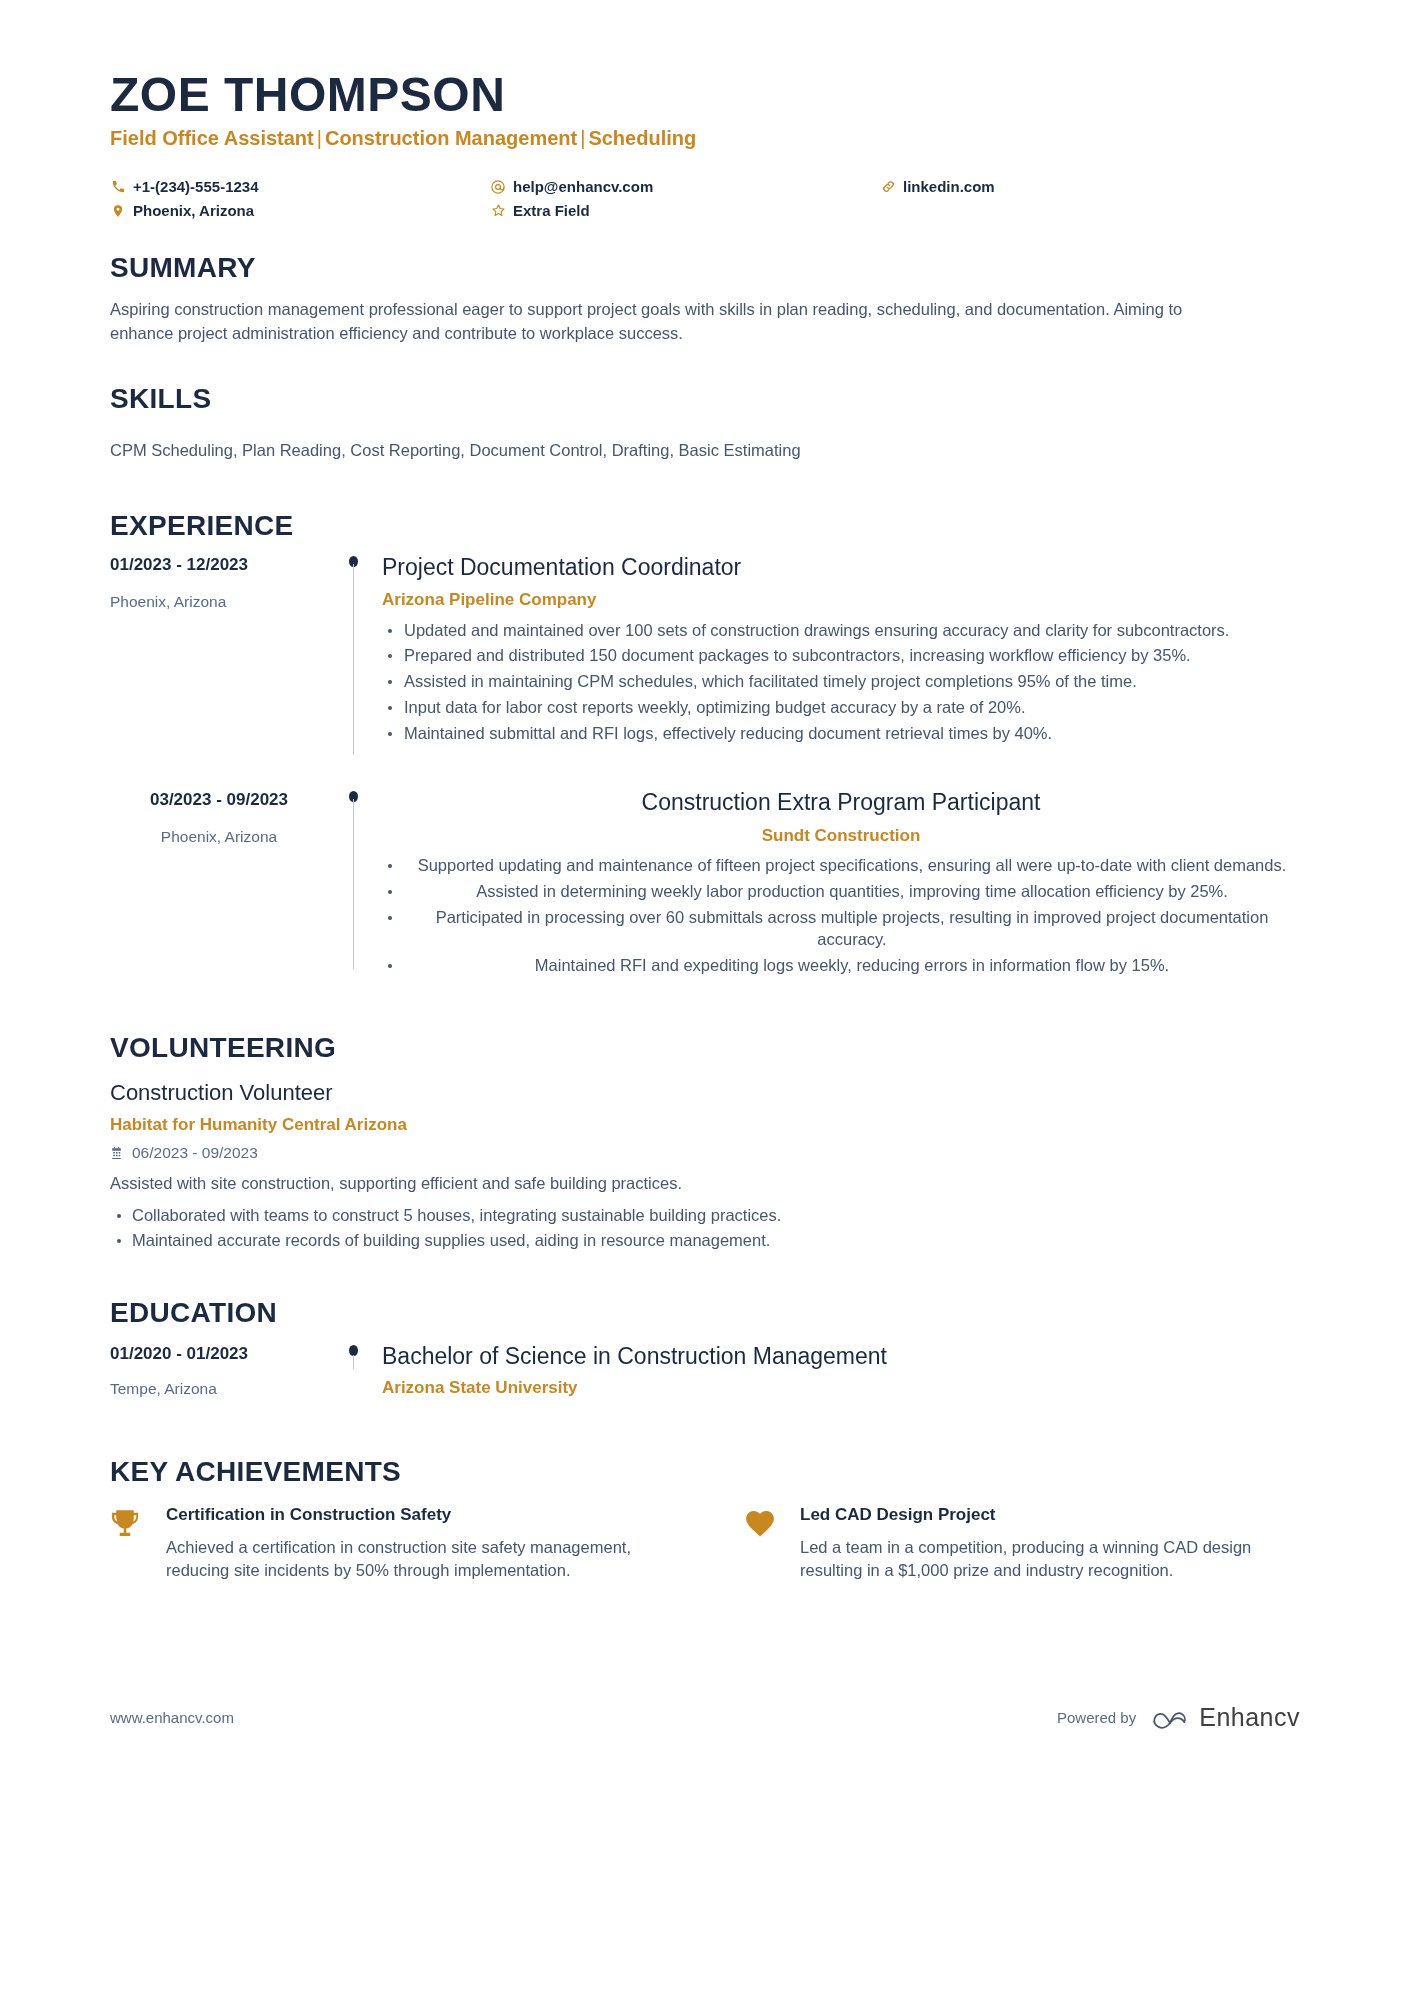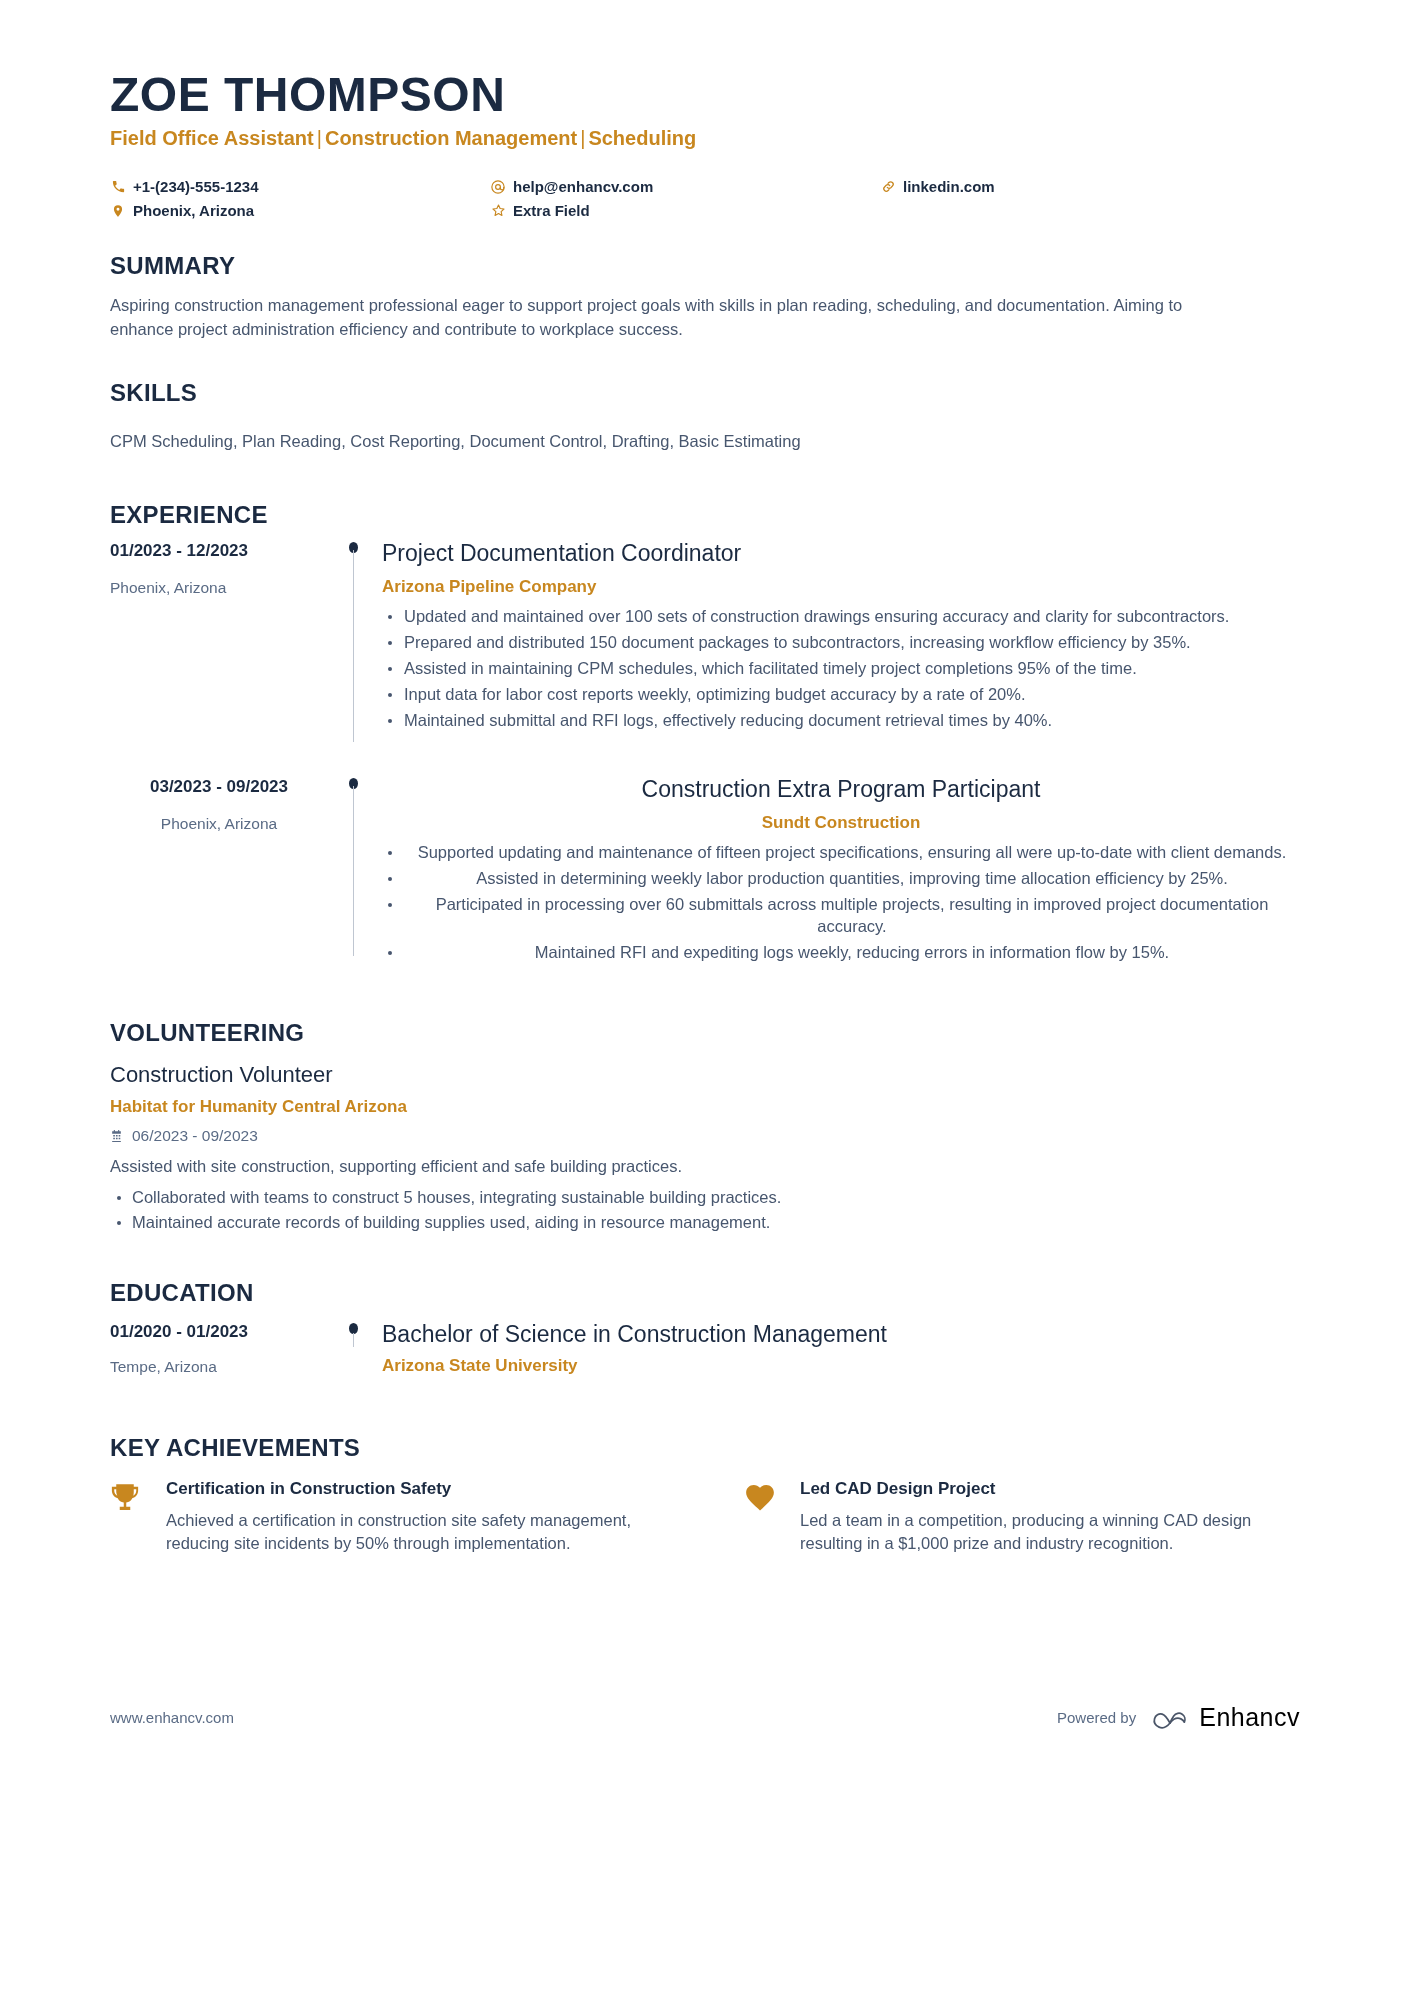--- a/index.html
+++ b/index.html
@@ -69,21 +69,21 @@
     justify-content: center;
     width: 16px;
     height: 16px;
     flex: 0 0 16px;
   }
   .contact-item .ico svg { display: block; }
 
   
   .section { margin-top: 30px; }
   .section-title {
-    font-size: 24px;
+    font-size: 28px;
     font-weight: 700;
     color: #1b2a41;
     text-transform: uppercase;
     letter-spacing: 0.3px;
     margin: 0 0 14px 0;
     line-height: 1.1;
   }
 
   .body-text {
     font-size: 16.5px;
@@ -324,21 +324,21 @@
   .footer-logo {
     display: flex;
     align-items: center;
     gap: 9px;
     color: #4a5568;
   }
   .footer-logo svg { display: block; }
   .footer-logo .word {
     font-size: 25px;
     letter-spacing: 0.5px;
-    color: #000000;
+    color: #404040;
     text-align: center;
   }
 </style>
 </head>
 <body>
 
 <div class="page">
 
   <header>
     <h1 class="name">ZOE THOMPSON</h1>

